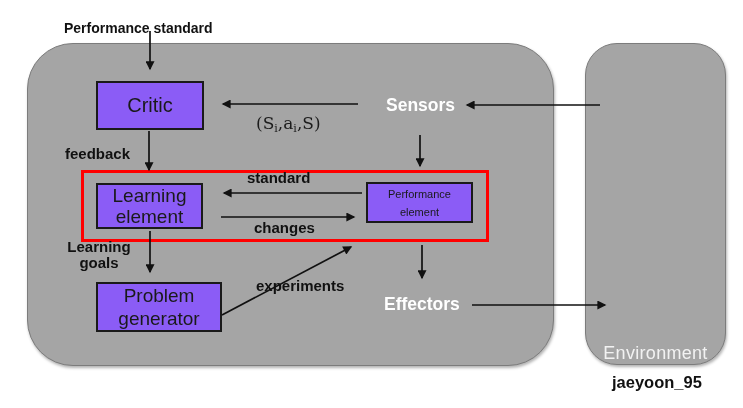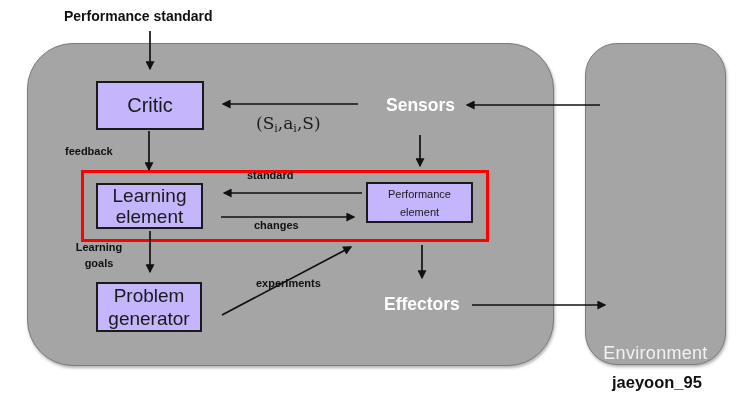--- a/index.html
+++ b/index.html
@@ -23,30 +23,30 @@
   }
   .agent{left:27px;top:43px;width:527px;height:323px;border-radius:46px;}
   .env{left:585px;top:43px;width:141px;height:322px;border-radius:32px;
        display:flex;align-items:flex-end;justify-content:center;}
   .env-label{color:#f2f2f2;font-size:18px;letter-spacing:0.3px;}
   .redbox{
     position:absolute;left:81px;top:170px;width:408px;height:72px;
     border:3px solid var(--highlight);box-sizing:border-box;background:transparent;
   }
   .wbox{
-    position:absolute;background:#c4b5fd;border:2px solid var(--box-border);
+    position:absolute;background:#8b5cf6;border:2px solid var(--box-border);
     box-sizing:border-box;display:flex;align-items:center;justify-content:center;
     text-align:center;white-space:pre-line;color:#1a1a1a;
   }
   .critic{left:96px;top:81px;width:108px;height:49px;font-size:20px;}
   .learning{left:96px;top:183px;width:107px;height:46px;font-size:19px;line-height:21px;}
   .performance{left:366px;top:182px;width:107px;height:41px;font-size:11px;line-height:18px;}
-  .problem{left:96px;top:282px;width:106px;height:50px;font-size:19px;line-height:23px;}
-  .lbl{position:absolute;font-weight:bold;font-size:11px;color:var(--ink);white-space:pre-line;}
-  .lbl-ps{left:64px;top:8px;font-size:14px;}
+  .problem{left:96px;top:282px;width:126px;height:50px;font-size:19px;line-height:23px;}
+  .lbl{position:absolute;font-weight:bold;font-size:15px;color:var(--ink);white-space:pre-line;}
+  .lbl-ps{left:64px;top:20px;font-size:14px;}
   .lbl-feedback{left:65px;top:145px;}
   .lbl-knowledge{left:247px;top:169px;}
   .lbl-changes{left:254px;top:219px;}
   .lbl-goals{left:60px;top:239px;width:78px;text-align:center;line-height:16px;}
   .lbl-experiments{left:256px;top:277px;}
   .lbl-io{position:absolute;font-weight:bold;font-size:17.5px;color:var(--io-text);}
   .lbl-sensors{left:386px;top:95px;}
   .lbl-effectors{left:384px;top:294px;}
   .tuple{
     position:absolute;left:256px;top:113px;font-family:"DejaVu Serif","Liberation Serif",serif;

